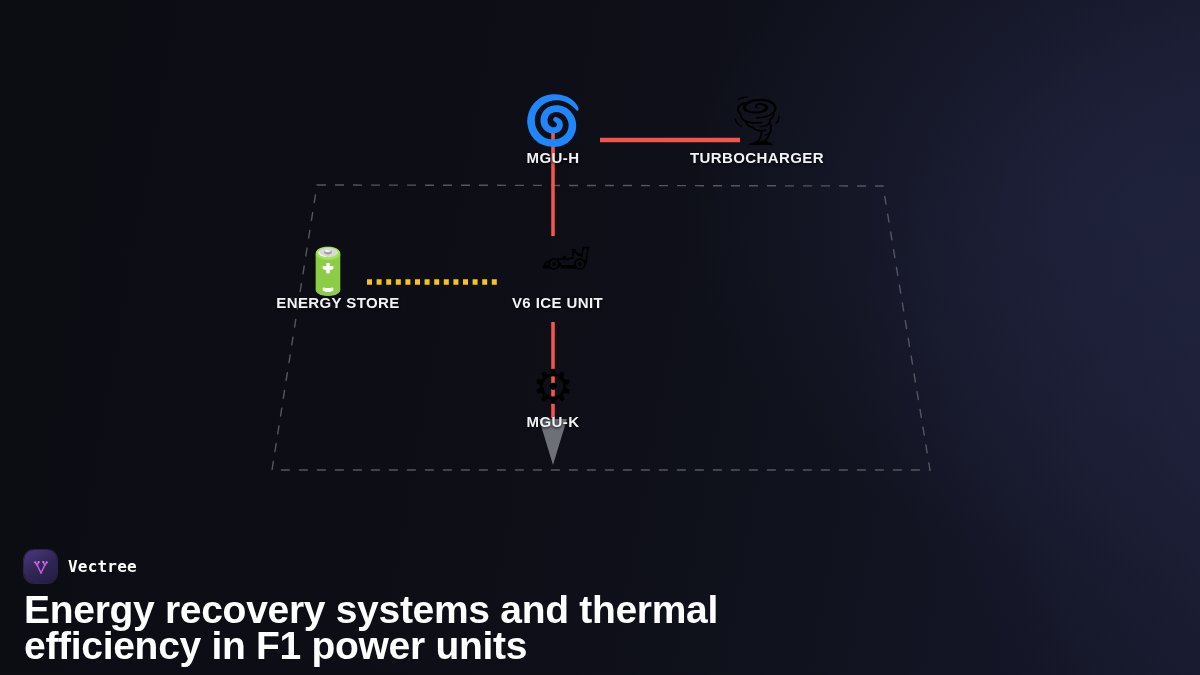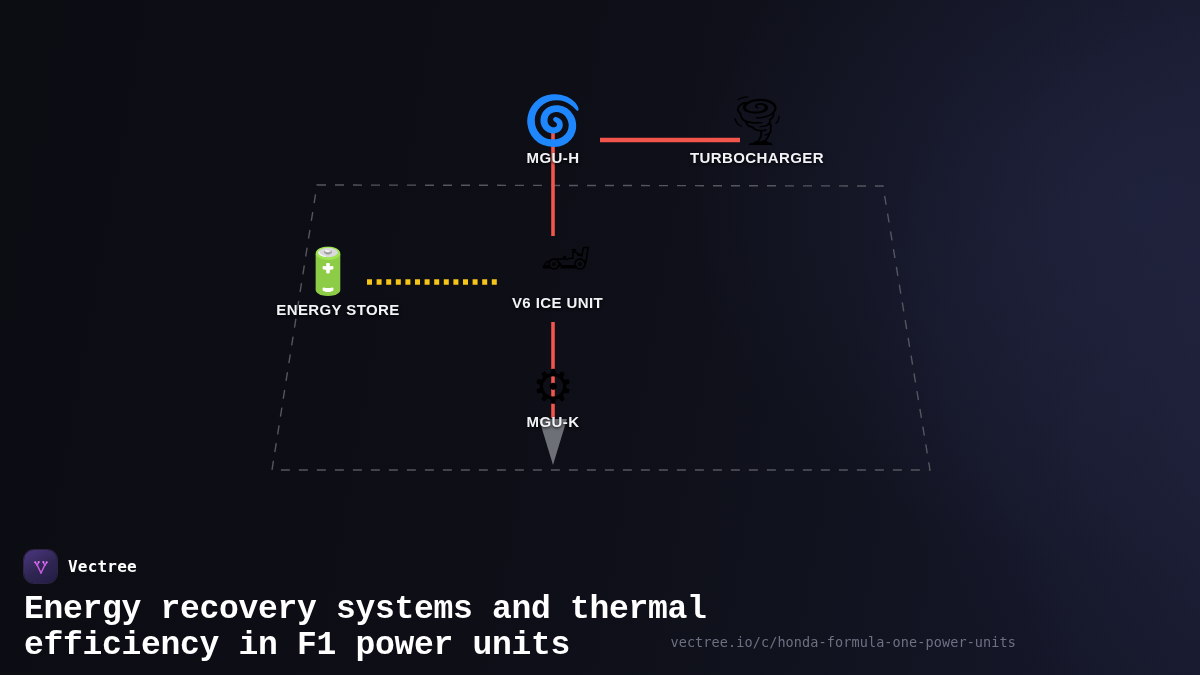--- a/index.html
+++ b/index.html
@@ -58,21 +58,21 @@
   
   #node-mguh          { left:553px; top:96px; }
   #node-mguh .glyph   { font-size:48px; }
   #node-turbo         { left:757px; top:96px; }
   #node-turbo .glyph  { font-size:48px; }
   #node-ice           { left:566px; top:238px; }
   #node-ice .glyph    { font-size:40px; }
   #node-ice .nlabel   { margin-top:16px; margin-left:-17px; }
   #node-battery       { left:328px; top:249px; }
   #node-battery .glyph{ font-size:45px; }
-  #node-battery .nlabel { margin-top:7px;padding-left:20px; }
+  #node-battery .nlabel { margin-top:0;padding-left:20px; }
   #node-mguk          { left:553px; top:363px; }
   #node-mguk .glyph   { font-size:47px; }
   #node-mguk .nlabel  { margin-top:3px; }
 
   
   #footer {
     position:absolute;
     left:0; bottom:0;
     width:1040px; height:135px;
     padding:0 24px;
@@ -93,23 +93,23 @@
     font-family:"DejaVu Sans Mono", monospace;
     font-weight:bold;
     font-size:16px;
     color:#ffffff;
     letter-spacing:.2px;
   }
   #headline {
     position:absolute;
     left:24px; top:52px;
     width:810px;
-    font-family:Liberation Mono, monospace;
+    font-family:Liberation Sans, sans-serif;
     font-weight:bold;
-    font-size:33px;
+    font-size:39px;
     line-height:36px;
     color:#ffffff;
     letter-spacing:-.3px;
     white-space:pre-line;
   }
   #url {
     position:absolute;
     right:24px; bottom:25px;
     font-family:"DejaVu Sans Mono", monospace;
     font-size:13.5px;
@@ -186,17 +186,16 @@
             <circle cx="15.7" cy="5.2" r="1.05"></circle>
           </g>
         </svg>
       </div>
       <span id="brand-name">Vectree</span>
     </div>
 
     <div id="headline">Energy recovery systems and thermal
 efficiency in F1 power units</div>
 
-    <div id="url">vectree.io/c/honda-formula-one-power-units</div>
 
   </div>
 
 </div>
 
 </body></html>

